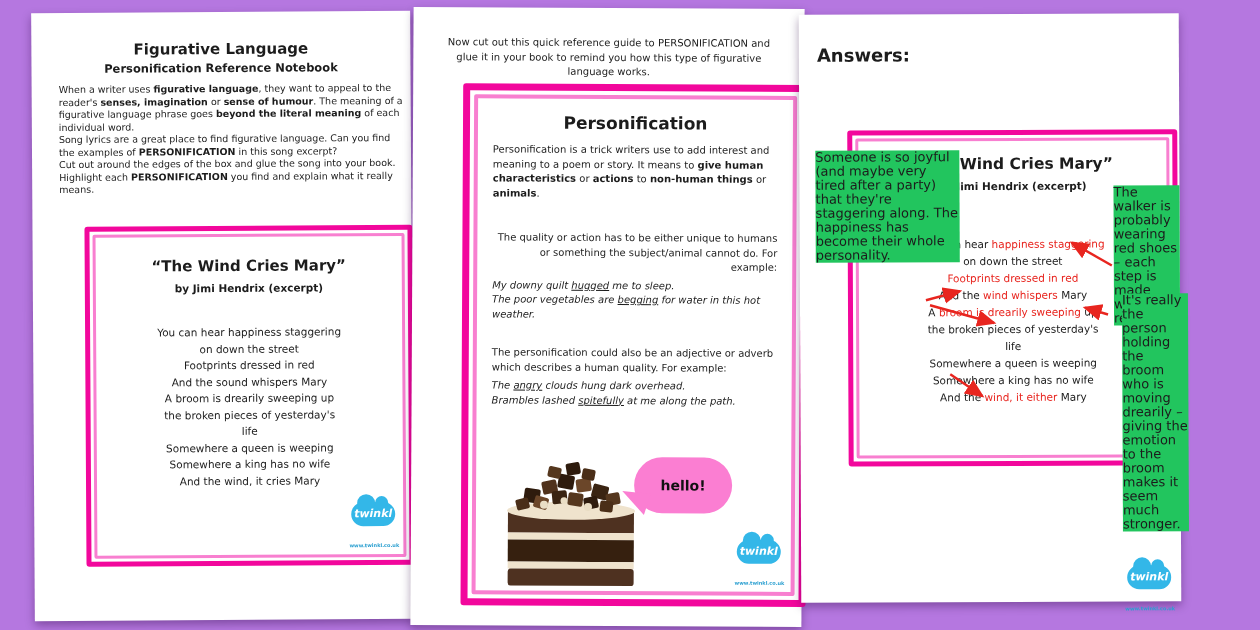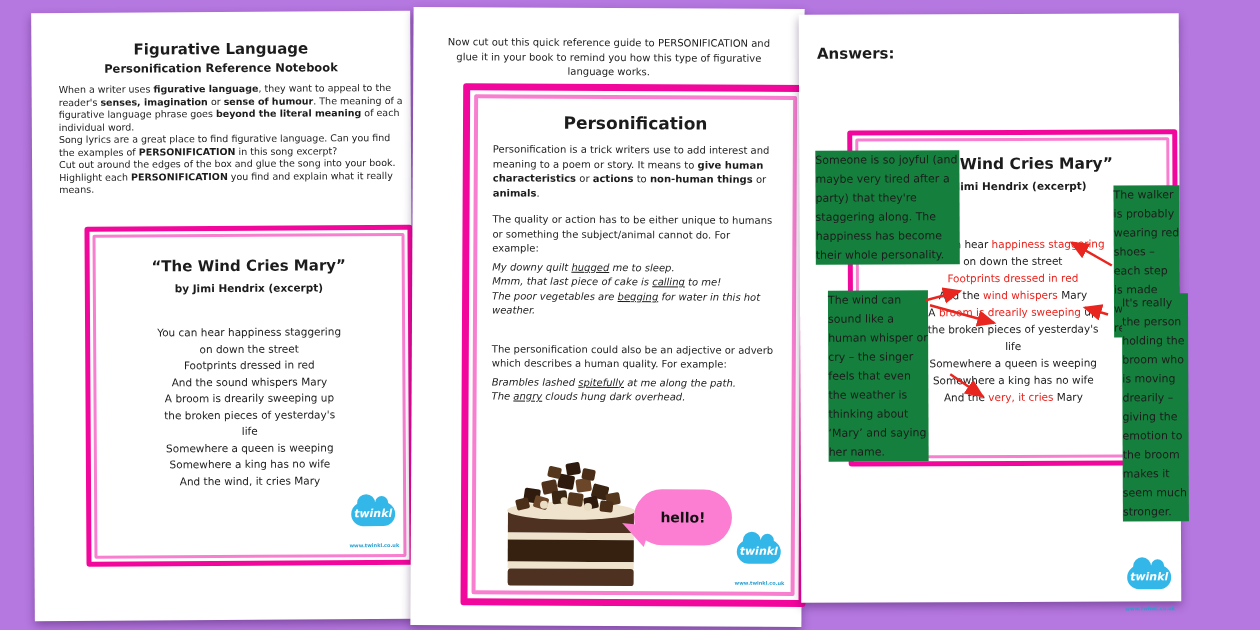--- a/index.html
+++ b/index.html
@@ -26,38 +26,38 @@
   #p1-box{left:52px;top:214px;width:318px;height:330px;}
   .box-song-title{margin-top:20px;text-align:center;font-weight:bold;font-size:15px;}
   .box-byline{margin-top:7px;text-align:center;font-weight:bold;font-size:10.5px;}
   #p1-box .lyrics{margin-top:30px;text-align:center;font-size:10.5px;line-height:16.5px;}
 
   
   .p2-note{margin:28px 24px 0;text-align:center;font-size:10px;line-height:14.5px;}
   #p2-box{left:50px;top:76px;width:331px;height:508px;}
   .p2-title{margin-top:14px;text-align:center;font-weight:bold;font-size:17px;}
   .p2-para{margin:10px 15px 0;font-size:10px;line-height:14.5px;}
-  .mt-big{margin-top:12px;}
+  .mt-big{margin-top:30px;text-align:right;}
   .mt-mid{margin-top:24px;}
   .ex-group{margin:4px 15px 0;font-size:10px;line-height:14.5px;}
 
   .cake{position:absolute;left:20px;top:350px;}
   .bubble{position:absolute;left:158px;top:358px;width:98px;height:56px;background:var(--bubble_pink,#fb7ed2);
           border-radius:30px;display:flex;align-items:center;justify-content:center;
-          font-weight:bold;font-size:14px;color:#111;margin-top:32px;}
+          font-weight:bold;font-size:14px;color:#111;}
   .bubble::after{content:"";position:absolute;left:-14px;bottom:2px;
           border-right:28px solid var(--bubble_pink,#fb7ed2);
           border-top:6px solid transparent;border-bottom:16px solid transparent;transform:rotate(18deg);}
 
   
-  .p3-heading{position:absolute;left:18px;top:30px;font-weight:bold;font-size:15px;}
+  .p3-heading{position:absolute;left:18px;top:30px;font-weight:bold;font-size:18px;}
   #p3-box{left:48px;top:116px;width:320px;height:326px;}
   #p3-box .box-song-title{margin-top:14px;font-size:15.5px;}
   #p3-box .lyrics{margin-top:44px;text-align:center;font-size:10.5px;line-height:17px;}
-  .annotation{position:absolute;background:#15803d;font-size:11px;line-height:19px;z-index:5;}
+  .annotation{position:absolute;background:#22c55e;font-size:13px;line-height:14px;z-index:5;}
   #anno-1{left:16px;top:136px;width:144px;}
   #anno-2{left:314px;top:172px;width:66px;}
   #anno-3{left:28px;top:276px;width:100px;}
   #anno-4{left:322px;top:280px;width:66px;}
   .arrows{position:absolute;left:0;top:0;z-index:7;pointer-events:none;}
   .arrow{stroke:var(--red,#e8251f);stroke-width:2.4;}
   .ahp{fill:var(--red,#e8251f);}
 
   
   .logo{position:absolute;width:48px;text-align:center;padding-top:8px;z-index:4;}
@@ -114,27 +114,26 @@
 
   <div class="page" id="page2">
     <div class="p2-note"><span>Now cut out this quick reference guide to PERSONIFICATION and glue it in your book to remind you how this type of figurative language works.</span></div>
     <div class="pink-box" id="p2-box">
       <div class="pink-inner">
         <div class="p2-title">Personification</div>
         <div class="p2-para"><span>Personification is a trick writers use to add interest and meaning to a poem or story.  It means to </span><span class="b">give human characteristics</span><span> or </span><span class="b">actions</span><span> to </span><span class="b">non-human things</span><span> or </span><span class="b">animals</span><span>.</span></div>
         <div class="p2-para mt-big"><span>The quality or action has to be either unique to humans or something the subject/animal cannot do.  For example:</span></div>
         <div class="ex-group">
             <div class="lyric-line"><span class="i">My downy quilt </span><span class="i u">hugged</span><span class="i"> me to sleep.</span></div>
-            <div class="lyric-line"><span class="i">Mmm, that last piece of cake is </span><span class="i u">calling</span><span class="i"> to me!</span></div>
             <div class="lyric-line"><span class="i">The poor vegetables are </span><span class="i u">begging</span><span class="i"> for water in this hot weather.</span></div>
           </div>
         <div class="p2-para mt-mid"><span>The personification could also be an adjective or adverb which describes a human quality.  For example:</span></div>
         <div class="ex-group">
+            <div class="lyric-line"><span class="i">The </span><span class="i u">angry</span><span class="i"> clouds hung dark overhead.</span></div>
             <div class="lyric-line"><span class="i">Brambles lashed </span><span class="i u">spitefully</span><span class="i"> at me along the path.</span></div>
-            <div class="lyric-line"><span class="i">The </span><span class="i u">angry</span><span class="i"> clouds hung dark overhead.</span></div>
           </div>
 
         <div class="cake">
           <svg width="150" height="140" viewBox="0 0 150 140">
             <rect x="12" y="62" width="126" height="22" fill="#4e3120"></rect>
             <rect x="12" y="84" width="126" height="7" fill="#efe3cd"></rect>
             <rect x="12" y="91" width="126" height="22" fill="#36200f"></rect>
             <rect x="12" y="113" width="126" height="7" fill="#efe3cd"></rect>
             <rect x="12" y="120" width="126" height="17" rx="3" fill="#4e3120"></rect>
             <ellipse cx="75" cy="62" rx="64" ry="9" fill="#efe3cd"></ellipse>
@@ -184,28 +183,27 @@
         <div class="lyrics">
             <div class="lyric-line"><span>You can hear </span><span class="r">happiness staggering</span></div>
             <div class="lyric-line"><span>on down the street</span></div>
             <div class="lyric-line"><span class="r">Footprints dressed in red</span></div>
             <div class="lyric-line"><span>And the </span><span class="r">wind whispers</span><span> Mary</span></div>
             <div class="lyric-line"><span>A </span><span class="r">broom is drearily sweeping</span><span> up</span></div>
             <div class="lyric-line"><span>the broken pieces of yesterday's</span></div>
             <div class="lyric-line"><span>life</span></div>
             <div class="lyric-line"><span>Somewhere a queen is weeping</span></div>
             <div class="lyric-line"><span>Somewhere a king has no wife</span></div>
-            <div class="lyric-line"><span>And the </span><span class="r">very, it cries</span><span> Mary</span></div>
+            <div class="lyric-line"><span>And the </span><span class="r">wind, it either</span><span> Mary</span></div>
           </div>
       </div>
     </div>
 
     <div class="annotation" id="anno-1">Someone is so joyful (and maybe very tired after a party) that they're staggering along. The happiness has become their whole personality.</div>
     <div class="annotation" id="anno-2">The walker is probably wearing red shoes – each step is made with the red soles.</div>
-    <div class="annotation" id="anno-3">The wind can sound like a human whisper or cry – the singer feels that even the weather is thinking about ‘Mary’ and saying her name.</div>
     <div class="annotation" id="anno-4">It's really the person holding the broom who is moving drearily – giving the emotion to the broom makes it seem much stronger.</div>
 
     <svg class="arrows" width="380" height="588" viewBox="0 0 380 588">
       <defs>
         <marker id="ah" markerWidth="9" markerHeight="9" refX="7" refY="3.5" orient="auto">
           <path class="ahp" d="M0,0 L8,3.5 L0,7 Z"></path>
         </marker>
       </defs>
       <line class="arrow" x1="312" y1="252" x2="272" y2="229" marker-end="url(#ah)"></line>
       <line class="arrow" x1="126" y1="286" x2="160" y2="277" marker-end="url(#ah)"></line>

